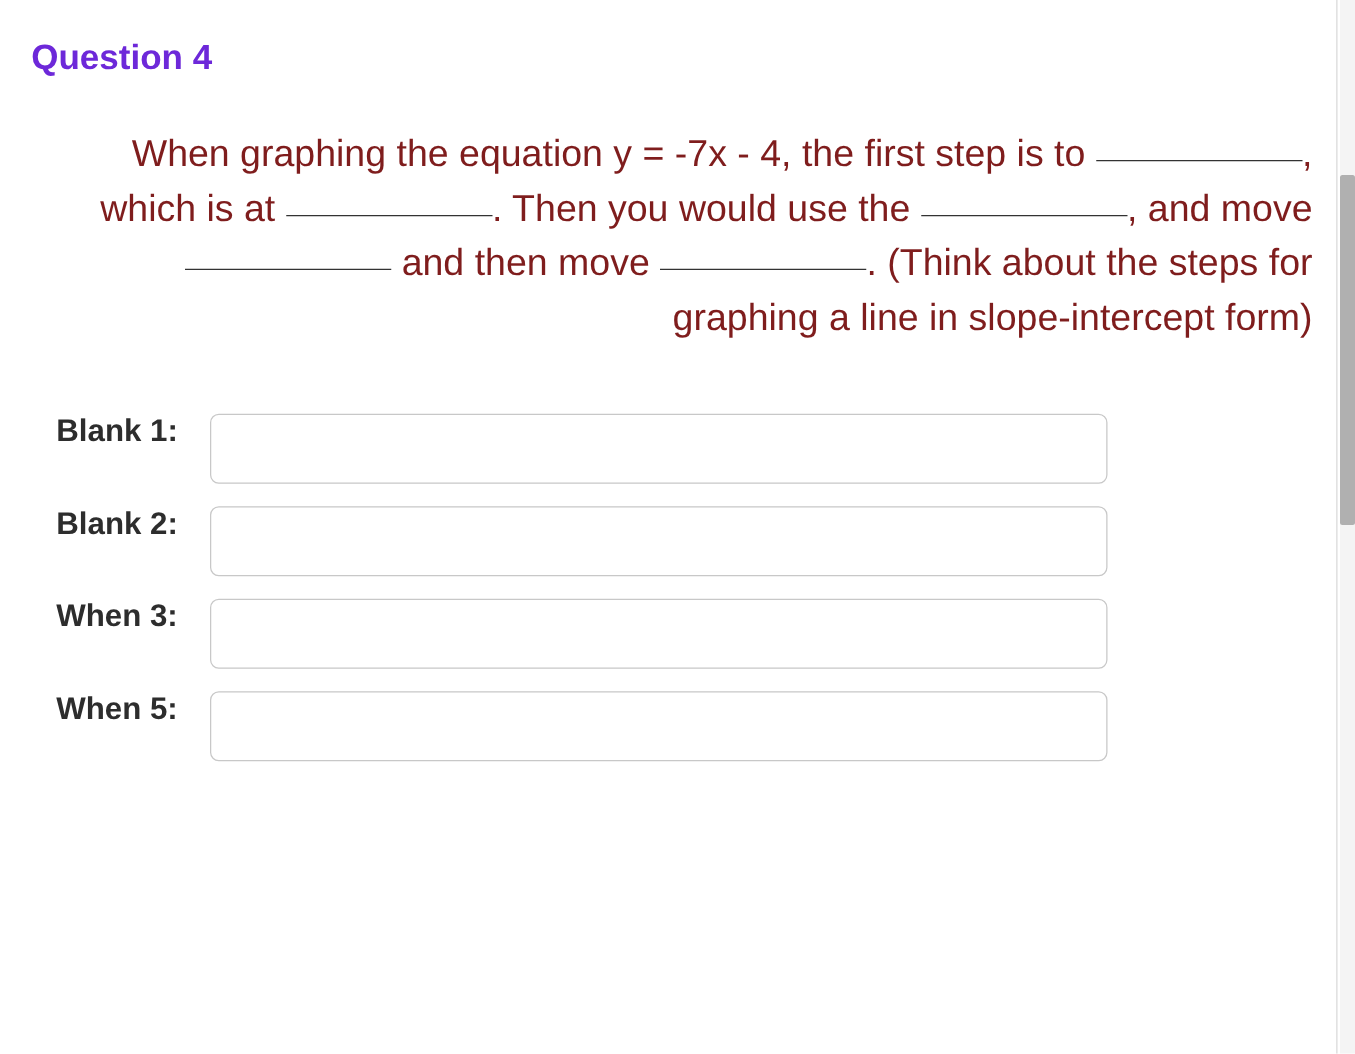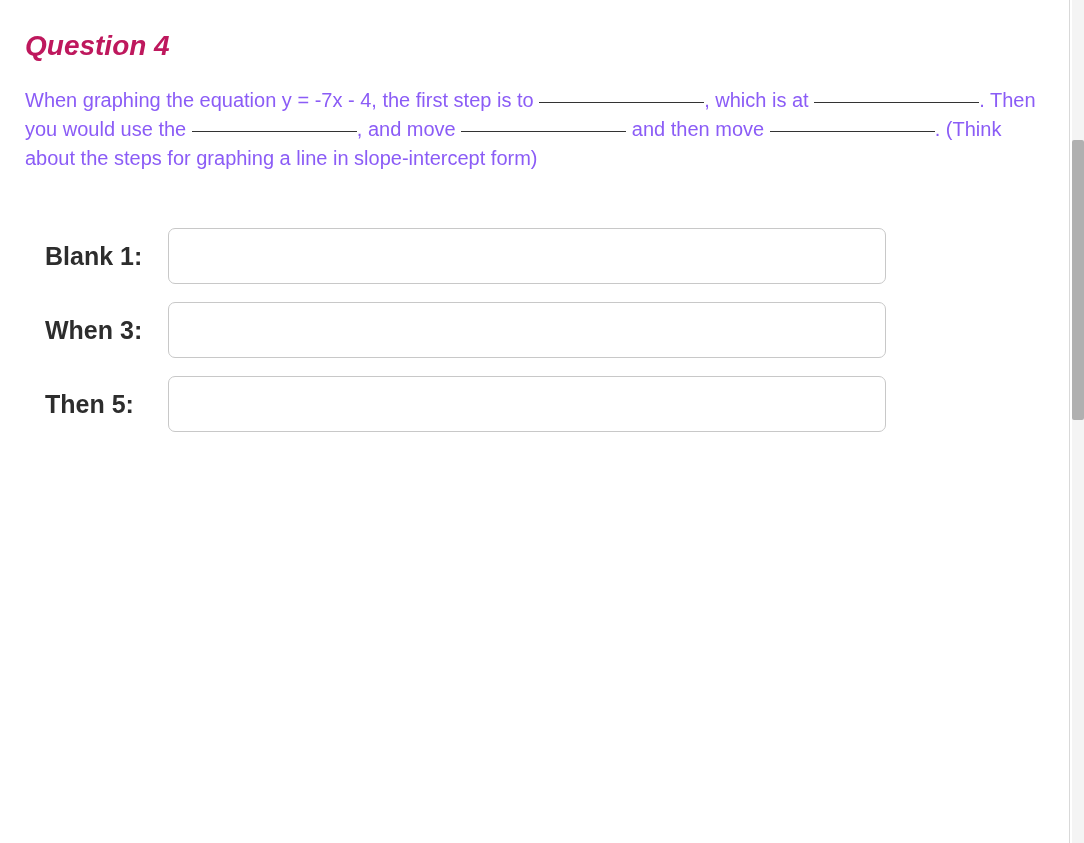--- a/index.html
+++ b/index.html
@@ -15,45 +15,44 @@
       position: relative;
       color: #3a3a3a;
     }
     .content {
       padding: 30px 20px 20px 25px;
       width: 1070px;
     }
     .question-title {
       font-size: 28px;
       font-weight: bold;
-      color: #be185d;
-      margin-bottom: 24px;
-      font-style: italic;
+      color: #6d28d9;
+      margin-bottom: 40px;
     }
     .question-text {
-      font-size: 20px;
-      color: #8b5cf6;
+      font-size: 30px;
+      color: #7f1d1d;
       line-height: 1.45;
       font-weight: 400;
       margin-bottom: 55px;
+      text-align: right;
     }
     .blank-underline {
       display: inline-block;
       border-bottom: 1.5px solid #333;
       width: 165px;
       vertical-align: baseline;
       position: relative;
       top: -4px;
     }
     .blanks-container {
       padding-left: 20px;
     }
     .blank-row {
       display: flex;
-      align-items: center;
       margin-bottom: 18px;
     }
     .blank-label {
       font-size: 25px;
       font-weight: bold;
       color: #2d2d2d;
       width: 115px;
       text-align: left;
       white-space: nowrap;
     }
@@ -102,25 +101,29 @@
   <p class="question-text">
     <span>When graphing the equation y = -7x - 4, the first step is to </span><span class="blank-underline"></span><span>, which is at </span><span class="blank-underline"></span><span>. Then you would use the </span><span class="blank-underline"></span><span>, and move </span><span class="blank-underline"></span><span> and then move </span><span class="blank-underline"></span><span>. (Think about the steps for graphing a line in slope-intercept form)</span>
   </p>
 
   <div class="blanks-container">
     <div class="blank-row">
       <span class="blank-label">Blank 1:</span>
       <input type="text" class="blank-input" value="" style="">
     </div>
     <div class="blank-row">
+      <span class="blank-label">Blank 2:</span>
+      <input type="text" class="blank-input" value="" style="">
+    </div>
+    <div class="blank-row">
       <span class="blank-label">When 3:</span>
       <input type="text" class="blank-input" value="" style="">
     </div>
     <div class="blank-row">
-      <span class="blank-label">Then 5:</span>
+      <span class="blank-label">When 5:</span>
       <input type="text" class="blank-input" value="" style="">
     </div>
   </div>
 </div>
 
 <div class="vline"></div>
 <div class="scrollbar-track"></div>
 <div class="scrollbar-thumb"></div>
 
 </body></html>

